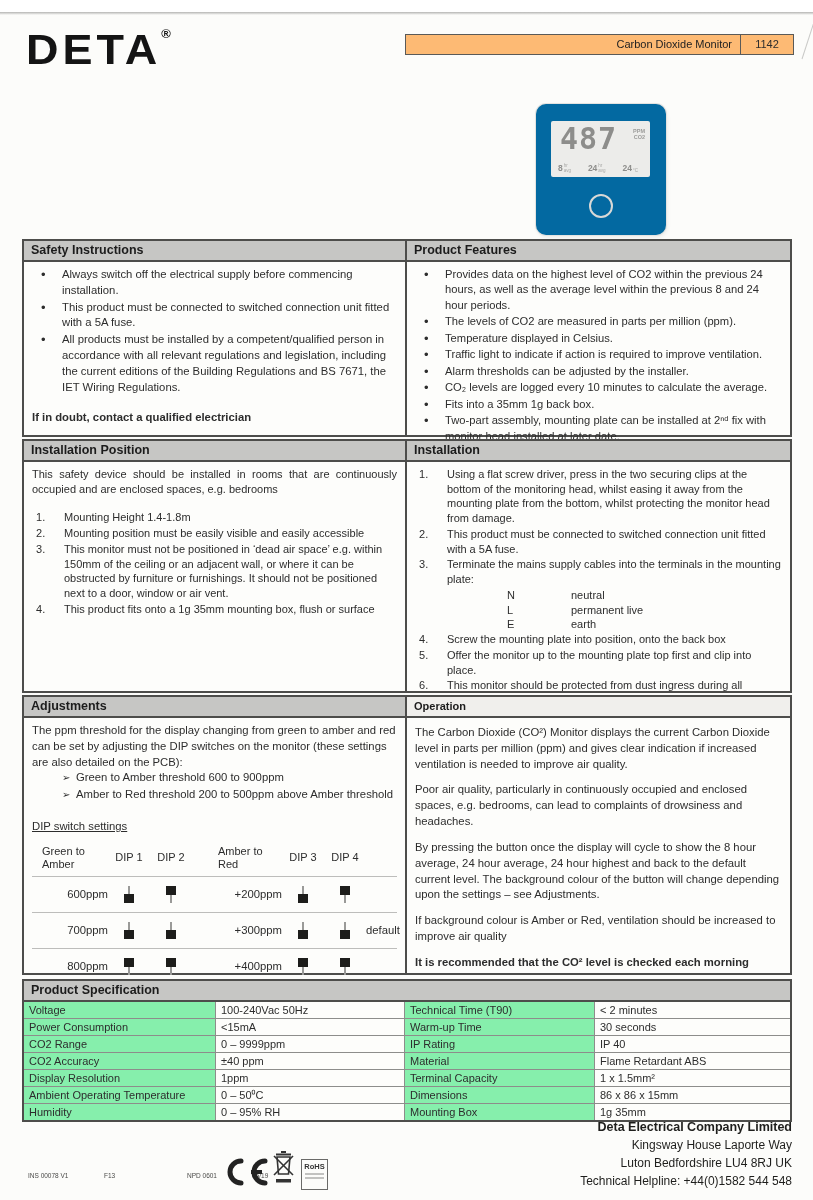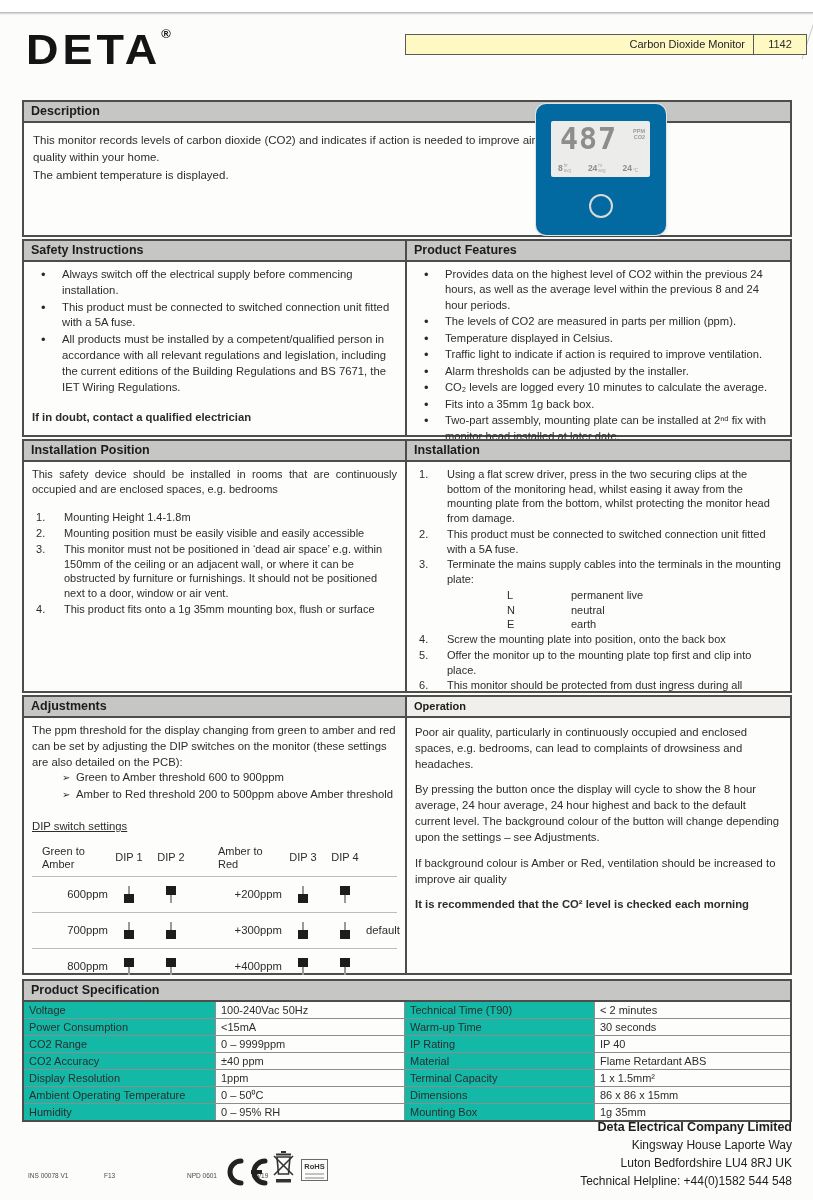--- a/index.html
+++ b/index.html
@@ -10,21 +10,21 @@
   }
   .page::before{content:"";position:absolute;left:0;top:0;right:0;height:3px;
     background:linear-gradient(#b5b5b3,rgba(255,255,255,0));}
   .artifact{position:absolute;right:4px;top:6px;width:1px;height:42px;background:#c9c9c7;transform:rotate(18deg);}
 
   
   .logo{position:absolute;left:26px;top:12px;font-size:45px;font-weight:900;
         letter-spacing:4px;color:#141414;transform:scaleY(.96);}
   .logo .reg{font-size:13px;font-weight:700;vertical-align:28px;letter-spacing:0;}
   .title-box{position:absolute;left:405px;top:22px;width:387px;height:19px;
-        border:1.5px solid #5a5a58;display:flex;background:#fef9c3;padding-left:13px;}
+        border:1.5px solid #5a5a58;display:flex;background:#fdba74;}
   .tb-title{flex:1;text-align:right;font-size:11px;line-height:19px;padding-right:8px;color:#222;}
   .tb-model{width:52px;border-left:1.5px solid #5a5a58;text-align:center;font-size:11px;line-height:19px;}
 
   
   .box{position:absolute;left:22px;width:770px;border:2px solid #4d4d4b;box-sizing:border-box;background:#fdfdfb;}
   .sec-head{height:19px;background:#c6c6c4;border-bottom:2px solid #4d4d4b;
         font-weight:bold;font-size:12.5px;line-height:19px;padding-left:7px;color:#1c1c1c;}
   .sec-head.light{background:#f0efec;font-size:11px;}
   .cols{display:flex;align-items:stretch;}
   .col{width:50%;box-sizing:border-box;display:flex;flex-direction:column;}
@@ -95,53 +95,46 @@
   
   .op-p{margin:0 0 10px 0;}
   .op-note{font-weight:bold;margin-top:4px;}
 
   
   #sec-spec{top:967px;}
   .spec-row{display:grid;grid-template-columns:192px 189px 190px auto;font-size:11px;line-height:16px;}
   .spec-row + .spec-row{border-top:1px solid #8d8d8b;}
   .sc{padding:0 0 0 5px;border-right:1px solid #8d8d8b;height:16px;overflow:hidden;}
   .sc:last-child{border-right:none;}
-  .sc.lab{background:#14b8a6;}
+  .sc.lab{background:#86efac;}
 
   
   .f-codes span{position:absolute;font-size:6.5px;color:#4a4a48;top:1160px;}
   .f-c0{left:28px;} .f-c1{left:104px;} .f-c2{left:187px;} .f-c3{left:252px;}
   .ce-mark{position:absolute;left:224px;top:1146px;}
   .weee{position:absolute;left:272px;top:1138px;}
-  .rohs{position:absolute;left:301px;top:1147px;width:27px;height:22px;border:1px solid #6a6a68;
+  .rohs{position:absolute;left:301px;top:1147px;width:27px;height:31px;border:1px solid #6a6a68;
         box-sizing:border-box;text-align:center;}
   .rohs .rl{font-size:7.5px;font-weight:bold;line-height:9px;display:block;margin-top:2px;color:#333;}
   .rohs .bar{display:block;height:2px;background:#c2c2c0;margin:2px 3px 0 3px;}
   .address{position:absolute;right:21px;top:1106px;text-align:right;font-size:12px;line-height:18px;color:#1e1e1c;}
   .address .a0{font-weight:bold;font-size:12.5px;}
 </style>
 </head>
 <body>
 
 <div class="page">
   <div class="artifact"></div>
 
   <div class="logo"><span>DETA</span><span class="reg">®</span></div>
   <div class="title-box">
     <div class="tb-title">Carbon Dioxide Monitor</div>
     <div class="tb-model">1142</div>
   </div>
 
-  <section class="box" id="sec-desc">
-    <div class="sec-head">Description</div>
-    <div class="col-body">
-      <div>This monitor records levels of carbon dioxide (CO2) and indicates if action is needed to improve air quality within your home.</div>
-      <div>The ambient temperature is displayed.</div>
-    </div>
-  </section>
 
   <div class="device">
     <div class="screen">
       <span class="reading">487</span>
       <span class="units">
         <span>PPM</span>
         <span>CO2</span>
       </span>
       <div class="dstats">
         <span class="dstat">
@@ -207,22 +200,22 @@
           </div>
         </div>
       </div>
       <div class="col">
         <div class="sec-head">Installation</div>
         <div class="col-body">
           <div class="ol">
             <div class="oli">Using a flat screw driver, press in the two securing clips at the bottom of the monitoring head, whilst easing it away from the mounting plate from the bottom, whilst protecting the monitor head from damage.</div>
             <div class="oli">This product must be connected to switched connection unit fitted with a 5A fuse.</div>
             <div class="oli">Terminate the mains supply cables into the terminals in the mounting plate:</div>
+            <div class="term"><span class="tcode">N</span><span>neutral</span></div>
             <div class="term"><span class="tcode">L</span><span>permanent live</span></div>
-            <div class="term"><span class="tcode">N</span><span>neutral</span></div>
             <div class="term"><span class="tcode">E</span><span>earth</span></div>
             <div class="oli">Screw the mounting plate into position, onto the back box</div>
             <div class="oli">Offer the monitor up to the mounting plate top first and clip into place.</div>
             <div class="oli">This monitor should be protected from dust ingress during all building works.</div>
           </div>
         </div>
       </div>
     </div>
   </section>
 
@@ -367,20 +360,21 @@
                   </span>
                 </span>
               <span class="dnote"></span>
             </div>
           </div>
         </div>
       </div>
       <div class="col">
         <div class="sec-head light">Operation</div>
         <div class="col-body" style="padding-top:7px;">
+          <p class="op-p">The Carbon Dioxide (CO²) Monitor displays the current Carbon Dioxide level in parts per million (ppm) and gives clear indication if increased ventilation is needed to improve air quality.</p>
           <p class="op-p">Poor air quality, particularly in continuously occupied and enclosed spaces, e.g. bedrooms, can lead to complaints of drowsiness and headaches.</p>
           <p class="op-p">By pressing the button once the display will cycle to show the 8 hour average, 24 hour average, 24 hour highest and back to the default current level.  The background colour of the button will change depending upon the settings – see Adjustments.</p>
           <p class="op-p">If background colour is Amber or Red, ventilation should be increased to improve air quality</p>
           <div class="op-note">It is recommended that the CO² level is checked each morning</div>
         </div>
       </div>
     </div>
   </section>
 
   <section class="box" id="sec-spec">

